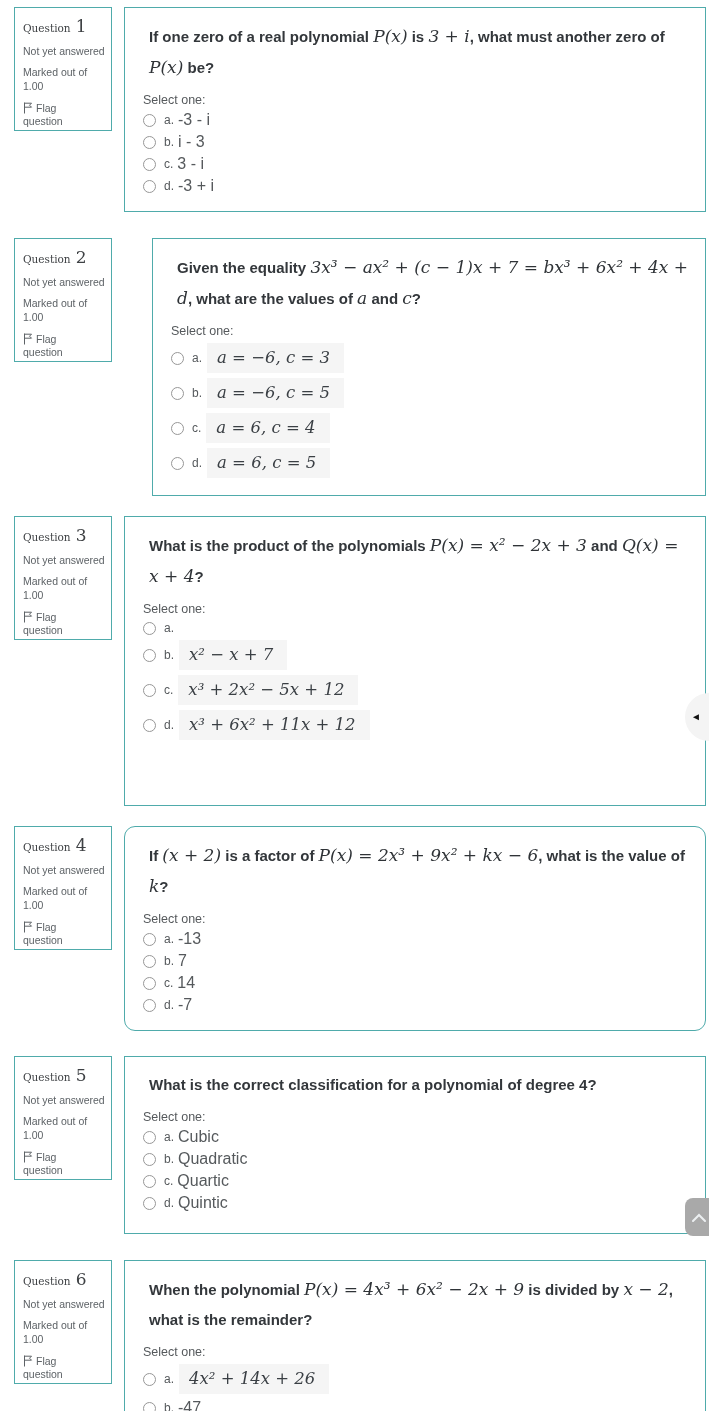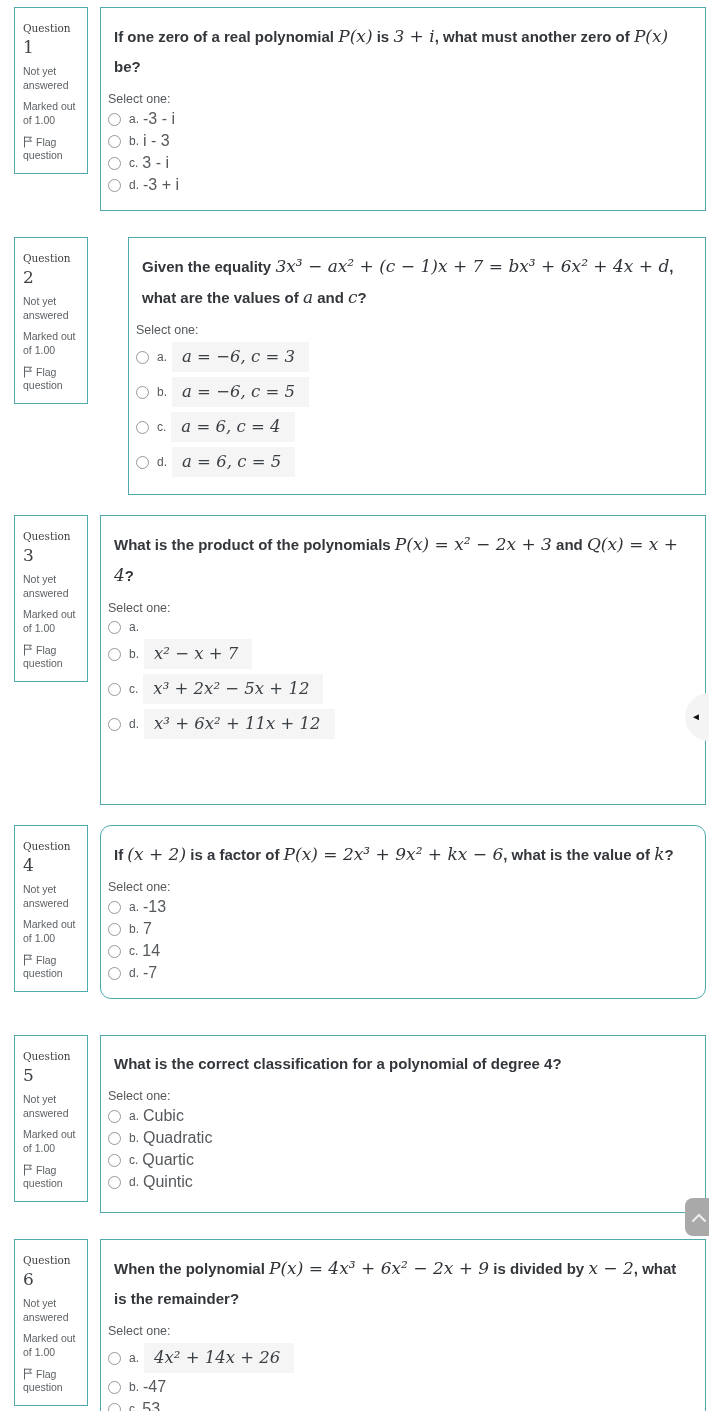--- a/index.html
+++ b/index.html
@@ -13,49 +13,49 @@
   html,body{margin:0;padding:0;}
   body{
     width:709px;height:1411px;position:relative;overflow:hidden;
     background:#ffffff;font-family:"Liberation Sans",sans-serif;
   }
   #questions{padding-top:7px;}
   .q-row{display:flex;align-items:flex-start;margin:0 3px 0 14px;}
   .qsec-1{margin-bottom:26px;}
   .qsec-2{margin-bottom:20px;gap:28px;}
   .qsec-3{margin-bottom:20px;}
-  .qsec-4{margin-bottom:36px;}
+  .qsec-4{margin-bottom:25px;}
   .qsec-5{margin-bottom:26px;justify-content:flex-end;}
   .qsec-6{margin-bottom:0;}
   .qsec-1 .q-main{min-height:194px;}
   .qsec-2 .q-main{min-height:250px;}
   .qsec-3 .q-main{min-height:290px;}
   .qsec-4 .q-main{min-height:170px;border-radius:11px;}
   .qsec-5 .q-main{min-height:178px;}
   .qsec-6 .q-main{min-height:220px;}
 
   .q-info{
-    width:74px;flex:none;border:1px solid var(--accent);
-    padding:8px 5px 10px 8px;
+    width:98px;flex:none;border:1px solid var(--accent);
+    padding:8px 5px 1px 8px;
   }
   .q-info h3{margin:0;font-weight:normal;line-height:1.1;}
   .q-label{font-family:"DejaVu Serif",serif;font-size:10.5px;color:#3e4144;}
   .q-no{font-family:"DejaVu Serif",serif;font-size:17px;color:#3e4144;}
   .q-state,.q-grade{
     font-size:10.5px;color:var(--side-muted);margin-top:8px;line-height:1.3;
   }
   .q-flag{
     font-size:10.5px;color:var(--side-muted);margin-top:8px;line-height:1.3;
     cursor:pointer;width:52px;
   }
   .flag-icon{display:inline-block;vertical-align:-2px;margin-right:3px;}
 
   .q-main{
     flex:1;margin-left:12px;border:1px solid var(--accent);
-    padding:10px 14px 12px 7px;overflow:hidden;
+    padding:10px 14px 12px 18px;overflow:hidden;
   }
   .q-prompt{
     font-size:15px;font-weight:bold;color:var(--text-dark);
     line-height:30px;margin:3px 0 10px 6px;
   }
   .seg-math{
     font-family:"DejaVu Serif",serif;font-style:italic;font-weight:normal;
     font-size:17px;color:#2f3337;
   }
   .select-label{font-size:12.5px;color:var(--muted);margin:10px 0 3px 0;}

